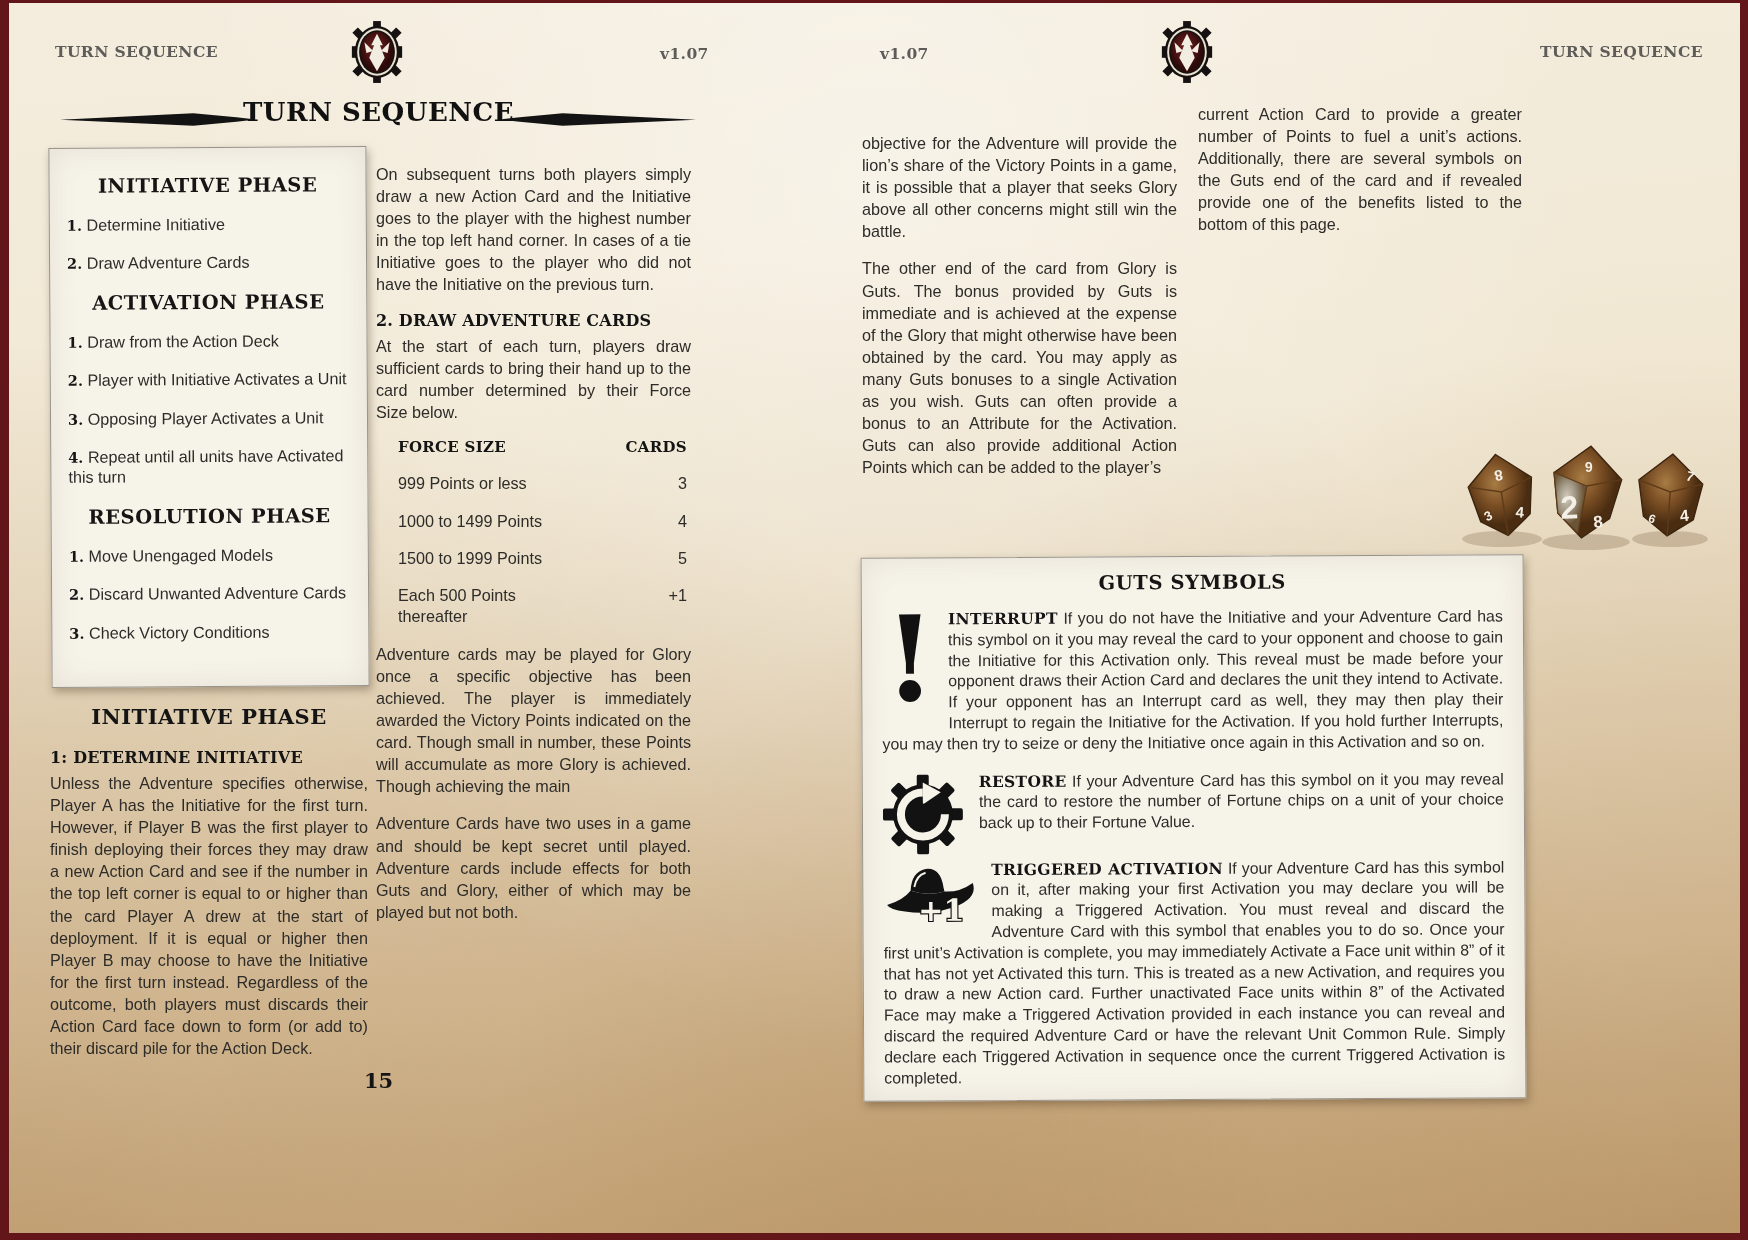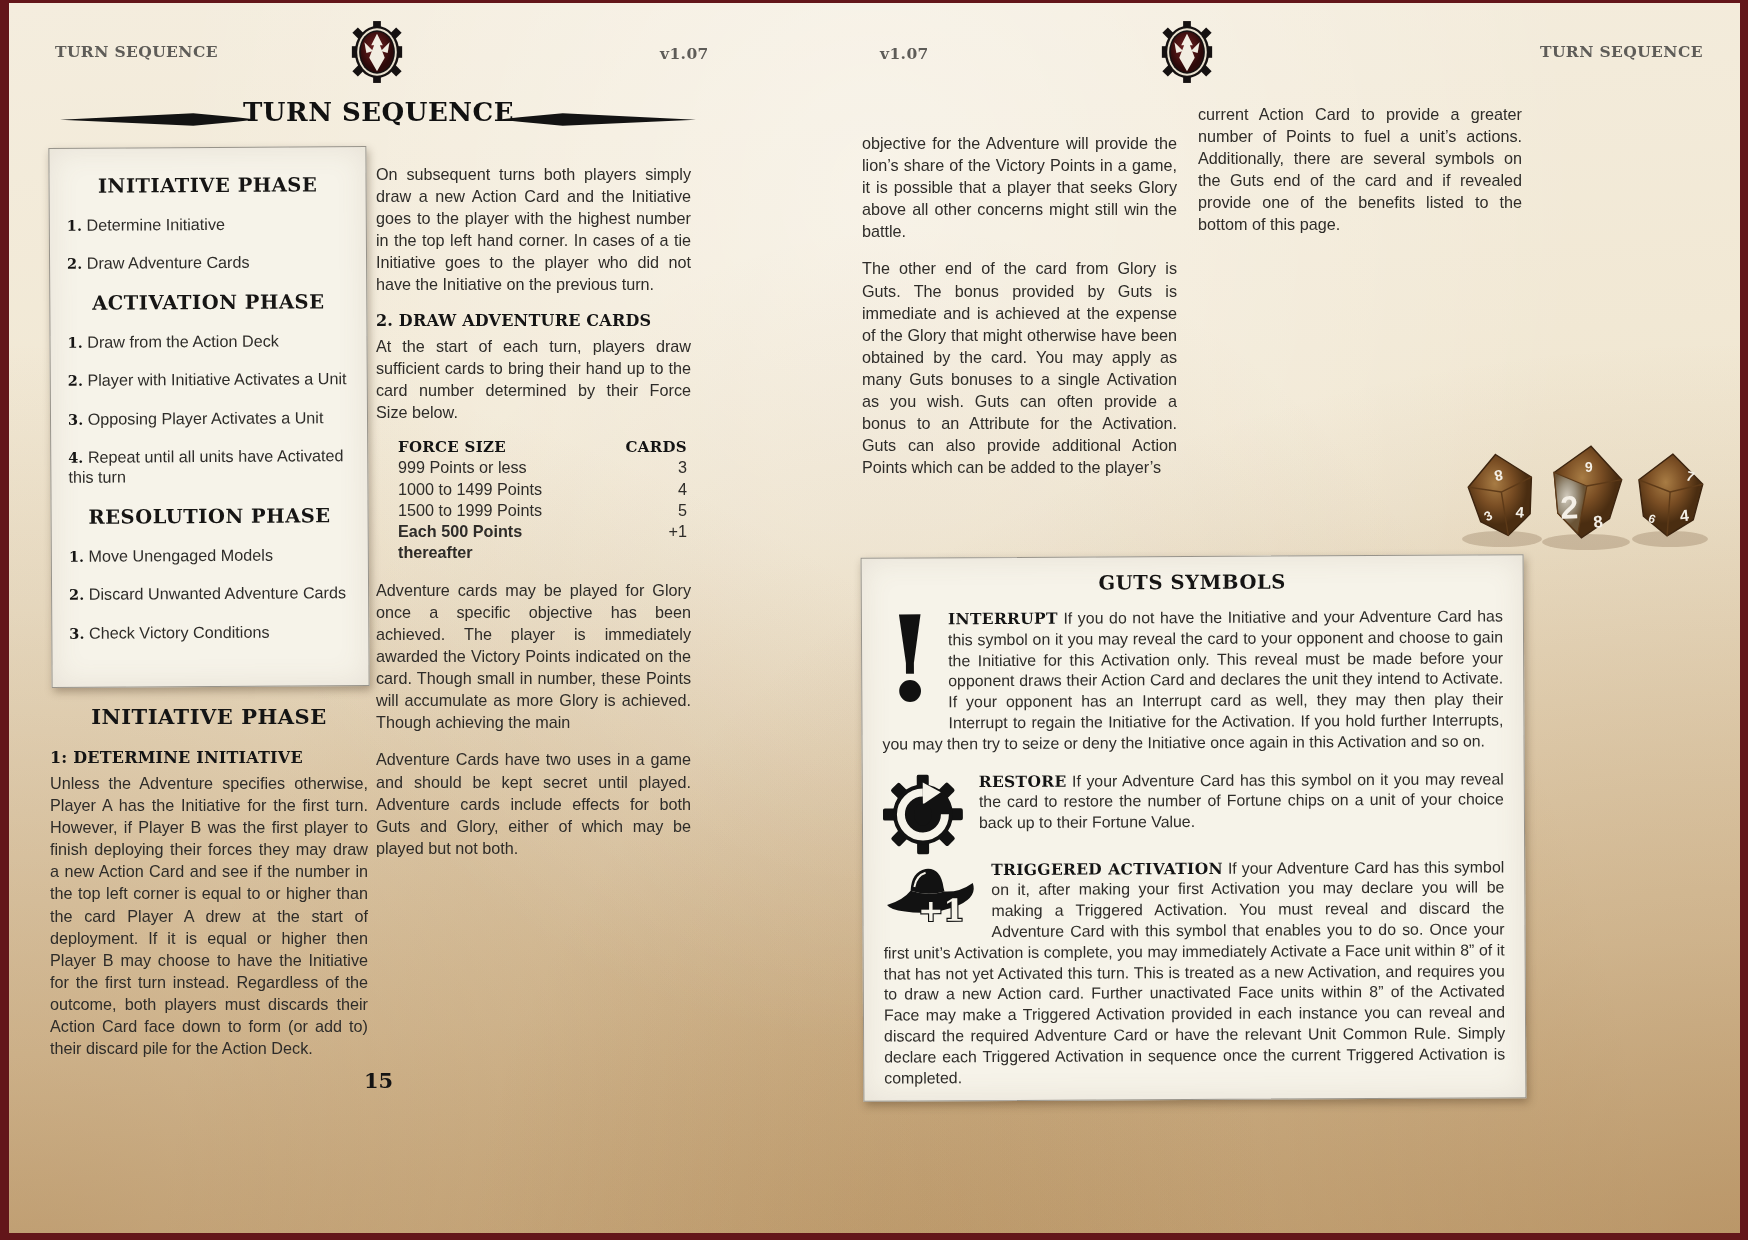--- a/index.html
+++ b/index.html
@@ -49,21 +49,21 @@
     position:absolute; left:50px; top:704px; width:318px; text-align:center;
     font-family:"DejaVu Serif", serif; font-weight:700; font-size:21px; letter-spacing:0.5px; color:#141414;
   }
   .subhead {
     font-family:"DejaVu Serif", serif; font-weight:700; font-size:16px;
     letter-spacing:0.2px; color:#141414; margin:4px 0 5px;
   }
   .col { position:absolute; }
   .bt { font-size:16.2px; line-height:22.1px; text-align:justify; margin-bottom:15px; }
 
-  .ftable { display:grid; grid-template-columns:1fr 64px; margin:8px 4px 16px 22px; font-size:16.2px; line-height:1.3; }
+  .ftable { display:grid; grid-template-columns:1fr 64px; row-gap:16px; margin:8px 4px 16px 22px; font-size:16.2px; line-height:1.3; }
   .fth { font-family:"DejaVu Serif", serif; font-weight:700; font-size:15px; letter-spacing:0.3px; color:#141414; }
   .fc { text-align:right; }
 
   .dice-wrap { position:absolute; left:1458px; top:438px; width:252px; height:115px; }
 
   .guts-box { left:862px; top:556px; width:663px; padding:14px 20px 12px; transform:rotate(-0.3deg); }
   .gb-title { font-family:"DejaVu Serif", serif; font-weight:700; text-align:center; font-size:19.5px; letter-spacing:0.6px; color:#161514; margin-bottom:10px; }
   .gentry { font-size:15.9px; line-height:20.8px; text-align:justify; clear:both; padding-top:4px; }
   .gentry + .gentry { margin-top:13px; }
   .gname { font-family:"DejaVu Serif", serif; font-weight:700; font-size:15.5px; letter-spacing:0.3px; color:#141414; }
@@ -171,21 +171,21 @@
     <p class="bt">At the start of each turn, players draw sufficient cards to bring their hand up to the card number determined by their Force Size below.</p>
     <div class="ftable">
       <div class="fth">FORCE SIZE</div>
       <div class="fth fc">CARDS</div>
       <div>999 Points or less</div>
       <div class="fc">3</div>
       <div>1000 to 1499 Points</div>
       <div class="fc">4</div>
       <div>1500 to 1999 Points</div>
       <div class="fc">5</div>
-      <div style="max-width:130px;font-weight:bold;">Each 500 Points thereafter</div>
+      <div style="max-width:130px;">Each 500 Points thereafter</div>
       <div class="fc">+1</div>
     </div>
     <p class="bt">Adventure cards may be played for Glory once a specific objective has been achieved. The player is immediately awarded the Victory Points indicated on the card. Though small in number, these Points will accumulate as more Glory is achieved. Though achieving the main</p>
     <p class="bt">Adventure Cards have two uses in a game and should be kept secret until played. Adventure cards include effects for both Guts and Glory, either of which may be played but not both.</p>
   </div>
 
   <div class="col" style="left:862px; top:103px; width:315px;margin-top:29px;">
     <p class="bt">objective for the Adventure will provide the lion’s share of the Victory Points in a game, it is possible that a player that seeks Glory above all other concerns might still win the battle.</p>
     <p class="bt">The other end of the card from Glory is Guts. The bonus provided by Guts is immediate and is achieved at the expense of the Glory that might otherwise have been obtained by the card. You may apply as many Guts bonuses to a single Activation as you wish. Guts can often provide a bonus to an Attribute for the Activation. Guts can also provide additional Action Points which can be added to the player’s</p>
   </div>

